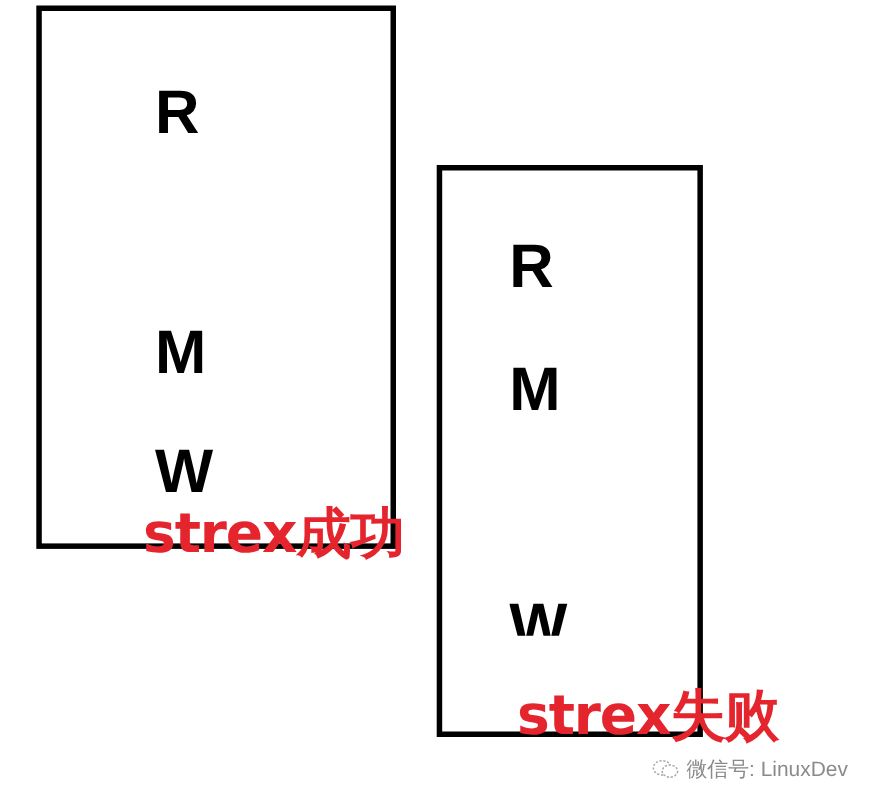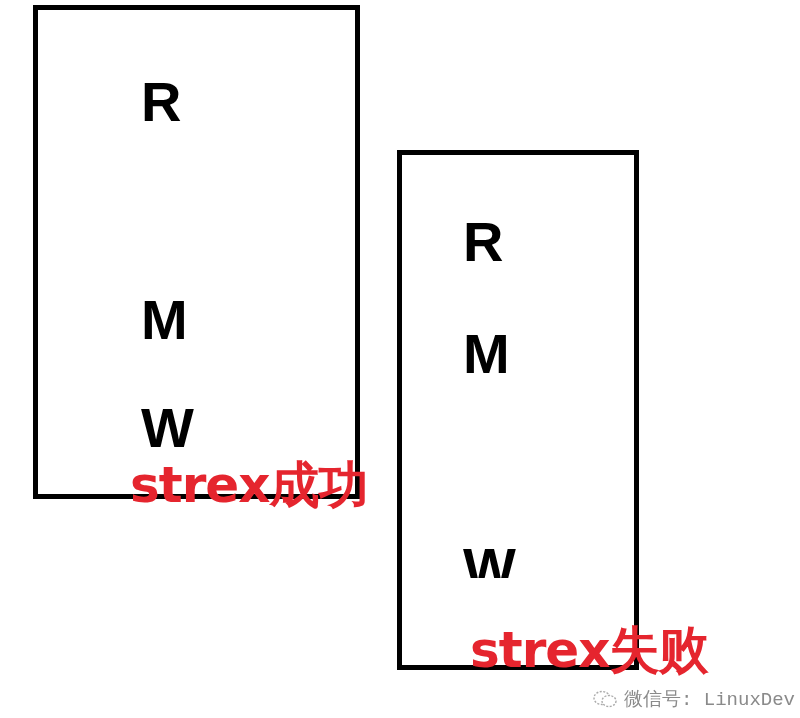--- a/index.html
+++ b/index.html
@@ -8,21 +8,21 @@
   .box { position:absolute; border:5px solid #000; box-sizing:border-box; background:transparent; }
   .box1 { left:33px; top:5px; width:327px; height:494px; }
   .box2 { left:397px; top:150px; width:242px; height:520px; }
   .letter { position:absolute; font-family:"Liberation Sans", sans-serif; font-weight:bold;
             color:#000; font-size:56px; line-height:1; }
   .label { position:absolute; font-family:"DejaVu Sans", "Liberation Sans", sans-serif; font-weight:bold;
            color:#e5252e; font-size:50px; line-height:1; white-space:nowrap; letter-spacing:-1px; }
   .clip-w { position:absolute; left:463px; top:540px; width:80px; height:38px; overflow:hidden; }
   .clip-w .letter { position:static; }
   .watermark { position:absolute; left:592px; top:686px; display:flex; align-items:center; gap:6px;
-               color:#8a8a8a; font-size:19px; font-family:Liberation Mono, monospace; }
+               color:#8a8a8a; font-size:19px; font-family:Liberation Sans, sans-serif; }
   .wm-icon { width:26px; height:20px; }
 </style>
 </head>
 <body>
 
 <div class="box box1"></div>
 <div class="letter" style="left:141px; top:74px;">R</div>
 <div class="letter" style="left:141px; top:292px;">M</div>
 <div class="letter" style="left:141px; top:400px;">W</div>
 <div class="label" style="left:86px; top:460px;margin-left:44px;">strex成功</div>

